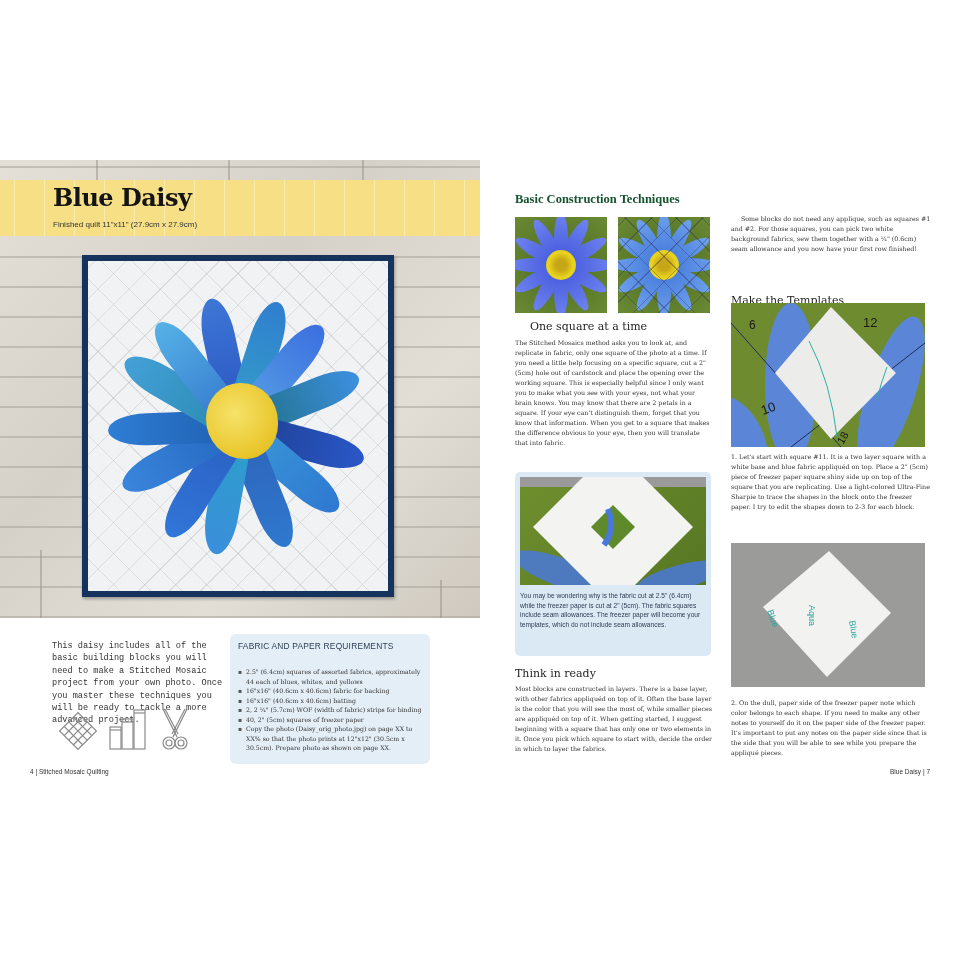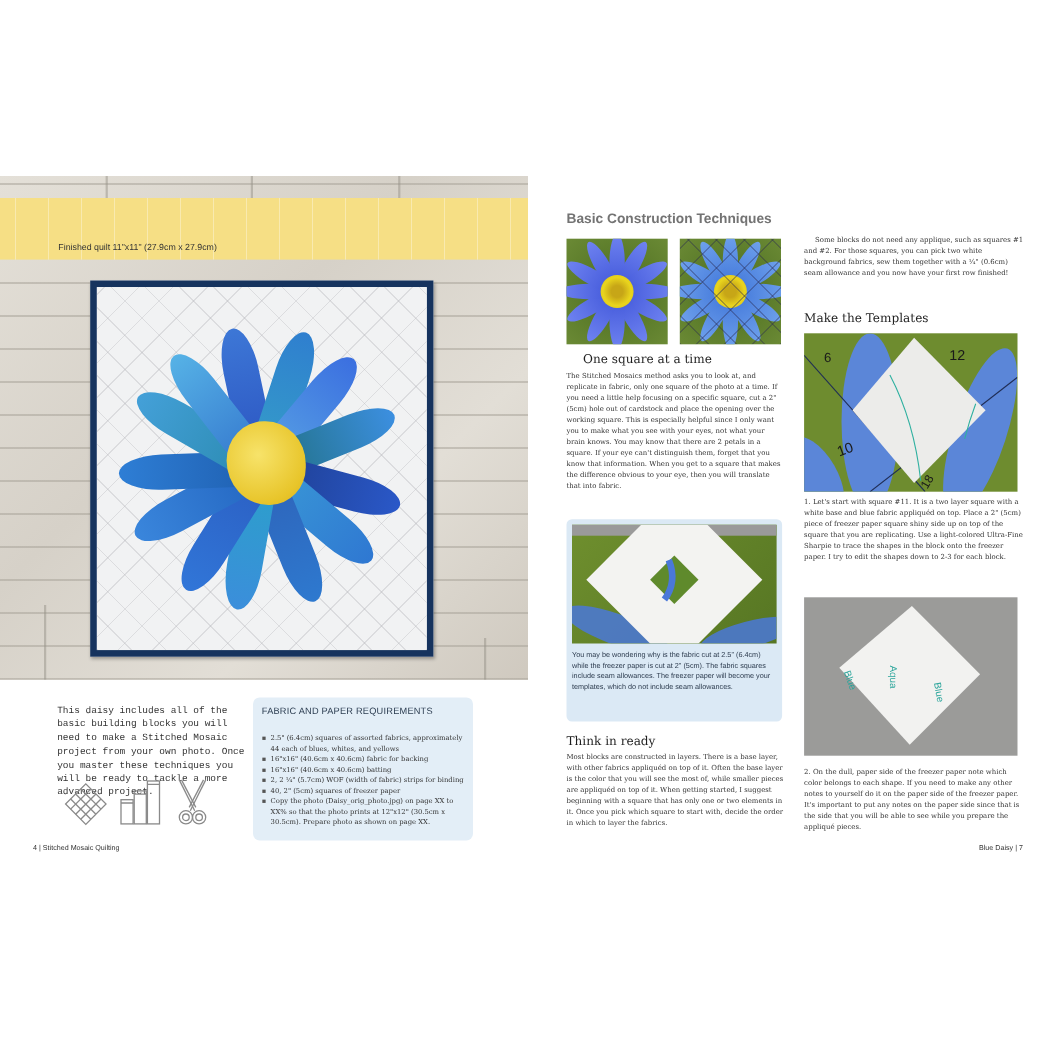--- a/index.html
+++ b/index.html
@@ -72,21 +72,21 @@
   .req-list li::before { content: "▪"; position: absolute; left: 0; top: 0; font-size: 6px; color: #555; }
 
   .footer-left, .footer-right {
     position: absolute; top: 768px; font-family: "Liberation Sans", sans-serif; font-size: 6.5px; color: #333;
   }
   .footer-left { left: 30px; }
   .footer-right { right: 30px; }
 
   
   .h2 {
-    position: absolute; font-family: Liberation Sans, sans-serif; font-weight: bold; font-size: 12.5px; color: #737373;
+    position: absolute; font-family: Liberation Serif, serif; font-weight: bold; font-size: 12.5px; color: #14532d;
   }
   .h3 {
     position: absolute; font-family: "DejaVu Serif", serif; font-size: 11px; color: #1e1e1e;
   }
   .body-text {
     position: absolute; font-family: "DejaVu Serif", serif; font-size: 6.3px; line-height: 10px; color: #333;
   }
   .flower {
     position: absolute; width: 92px; height: 96px; overflow: hidden;
     background: radial-gradient(circle at 50% 50%, #4b6a22 0%, #5e7e2c 60%, #6b8a35 100%);
@@ -128,20 +128,21 @@
 <body>
 
 <div class="photo-panel">
   <div class="brick-v" style="left:96px;top:0;height:30px"></div>
   <div class="brick-v" style="left:228px;top:0;height:30px"></div>
   <div class="brick-v" style="left:362px;top:0;height:30px"></div>
   <div class="brick-v" style="left:40px;top:390px;height:68px"></div>
   <div class="brick-v" style="left:440px;top:420px;height:38px"></div>
 
   <div class="title-band"></div>
+  <div class="title">Blue Daisy</div>
   <div class="subtitle">Finished quilt 11"x11" (27.9cm x 27.9cm)</div>
 </div>
 
 <div class="quilt">
   <div class="quilt-grid"></div>
   <div class="petal" style="transform:rotate(-12deg);background:linear-gradient(180deg,#3d77d6,#2a52c0);"></div>
   <div class="petal" style="transform:rotate(18deg);background:linear-gradient(180deg,#2f7fcf,#35a0c8);"></div>
   <div class="petal" style="transform:rotate(40deg);background:linear-gradient(180deg,#3b6fe0,#5aa6e4);"></div>
   <div class="petal" style="transform:rotate(68deg);background:linear-gradient(180deg,#3c8fe0,#1f6e7e);"></div>
   <div class="petal" style="transform:rotate(105deg);background:linear-gradient(180deg,#2a58c8,#1e3e90);"></div>
@@ -258,21 +259,21 @@
     </svg>
   </div>
   <div class="tip-text">You may be wondering why is the fabric cut at 2.5" (6.4cm) while the freezer paper is cut at 2" (5cm). The fabric squares include seam allowances. The freezer paper will become your templates, which do not include seam allowances.</div>
 </div>
 
 <div class="h3" style="left:515px;top:667px;">Think in ready</div>
 <div class="body-text" style="left:515px;top:684px;width:200px;">Most blocks are constructed in layers. There is a base layer, with other fabrics appliquéd on top of it. Often the base layer is the color that you will see the most of, while smaller pieces are appliquéd on top of it. When getting started, I suggest beginning with a square that has only one or two elements in it. Once you pick which square to start with, decide the order in which to layer the fabrics.</div>
 
 <div class="body-text" style="left:731px;top:214px;width:200px;text-indent:10px;">Some blocks do not need any applique, such as squares #1 and #2. For those squares, you can pick two white background fabrics, sew them together with a ¼" (0.6cm) seam allowance and you now have your first row finished!</div>
 
-<div class="h3" style="left:731px;top:283px;">Make the Templates</div>
+<div class="h3" style="left:731px;top:294px;">Make the Templates</div>
 
 <div class="photo-right" style="top:303px;height:144px;background:#6e8c2f;">
   <svg width="194" height="144" viewBox="0 0 194 144">
     <ellipse cx="60" cy="80" rx="26" ry="80" fill="#5b86d8"></ellipse>
     <ellipse cx="160" cy="90" rx="24" ry="80" fill="#5b86d8" transform="rotate(18 160 90)"></ellipse>
     <ellipse cx="10" cy="130" rx="20" ry="40" fill="#5b86d8" transform="rotate(-30 10 130)"></ellipse>
     <line x1="0" y1="20" x2="110" y2="144" stroke="#1f2d55" stroke-width="1"></line>
     <line x1="60" y1="144" x2="194" y2="40" stroke="#1f2d55" stroke-width="1"></line>
     <polygon points="100,4 165,70 100,136 44,70" fill="#ececea"></polygon>
     <path d="M78,38 Q100,80 106,134" stroke="#2fb0a0" stroke-width="1" fill="none"></path>

